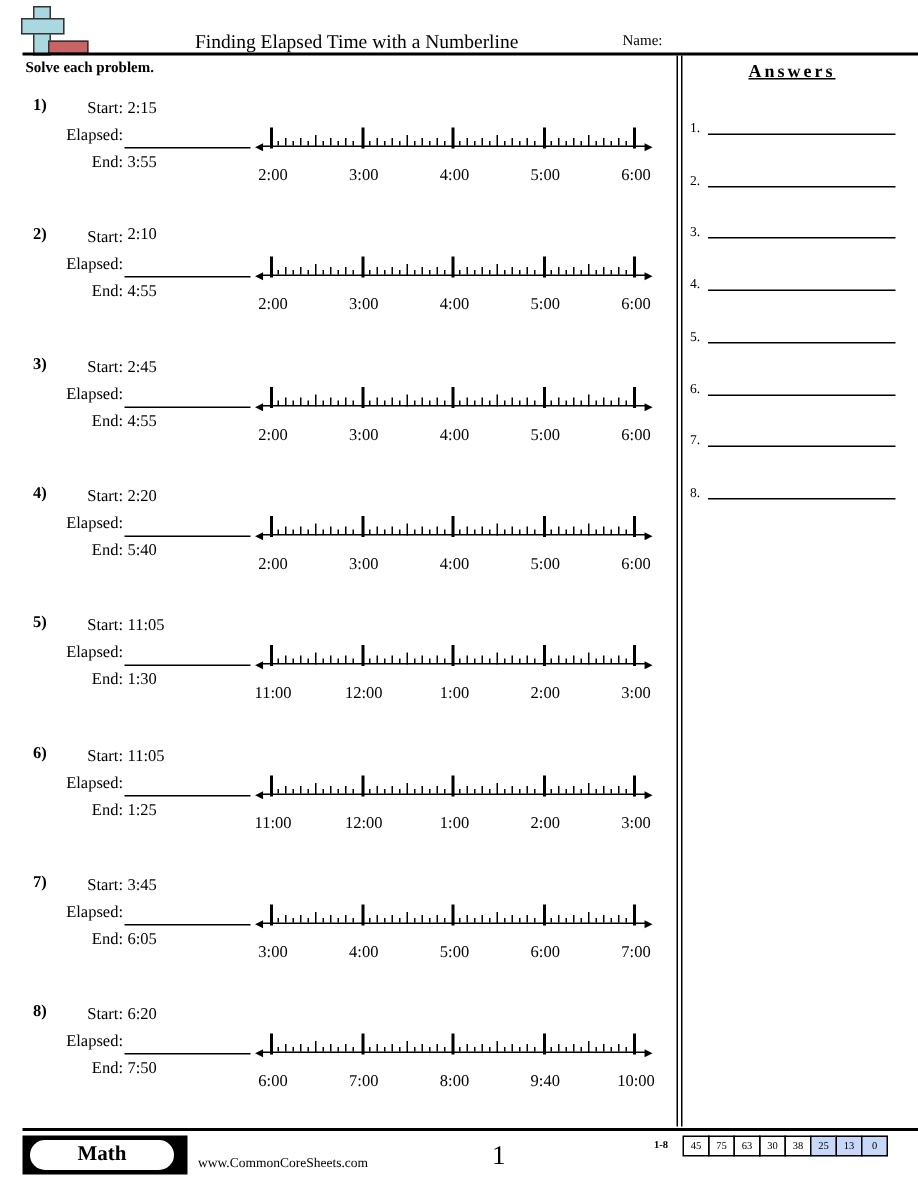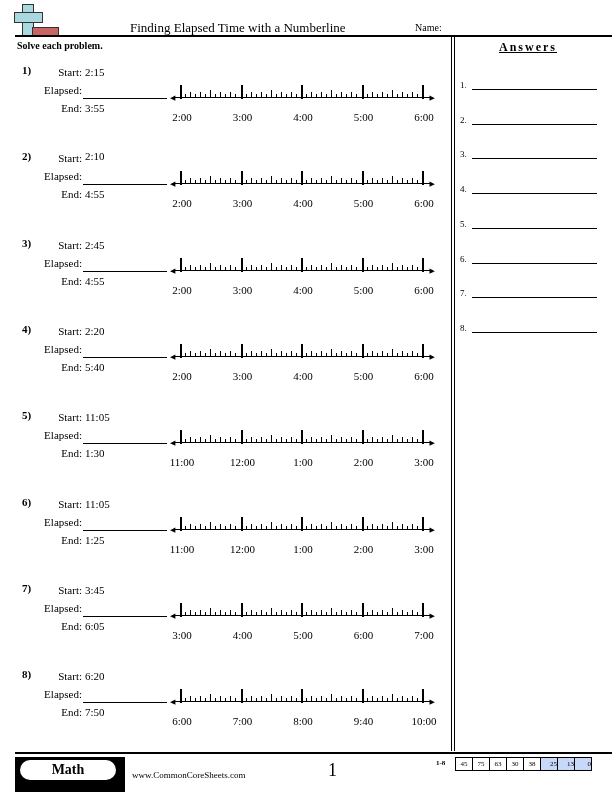--- a/index.html
+++ b/index.html
@@ -24,29 +24,29 @@
   .pval { position:absolute; font-size:11px; }
   .elapsed-line { position:absolute; left:83px; top:34px; width:84px; height:1px; background:#000; }
   .nl { position:absolute; left:170px; top:19px; width:265px; height:22px; }
   .nl-axis { position:absolute; left:4px; top:14px; width:256px; height:1px; background:#000; }
   .tick { position:absolute; width:1px; background:#000; }
   .tick.major { width:2px; }
   .nl-label { position:absolute; top:28px; font-size:11px; transform:translateX(-50%); }
   .arrow-l { position:absolute; left:0; top:11px; font-size:7px; }
   .arrow-r { position:absolute; right:0; top:11px; font-size:7px; }
   .footer-rule { left:15px; top:752px; width:597px; height:2px; background:#000; }
-  .math-box { left:15px; top:757px; width:110px; height:36px; background:#000; }
+  .math-box { left:15px; top:757px; width:110px; height:26px; background:#000; }
   .math-pill { position:absolute; left:5px; top:3px; width:96px; height:20px; background:#fff; border-radius:10px;
                font-weight:bold; font-size:14px; text-align:center; line-height:20px; }
   .site { left:132px; top:770px; font-size:9px; }
   .page-num { left:328px; top:760px; font-size:18px; }
   .score-label { left:436px; top:759px; font-size:7px;font-weight:bold; }
   .scores { left:456px; top:757px; display:flex; }
   .score { width:16px; height:12px; border:1px solid #000; margin-left:-1px; font-size:7px; text-align:center; line-height:12px; }
-  .score.hl { background:#c8d8f8;text-align:right; }
+  .score.hl { background:#c8d8f8; }
 </style>
 </head>
 <body>
 
 <div class="logo-v"></div>
 <div class="logo-h"></div>
 <div class="logo-bar"></div>
 <div class="abs title">Finding Elapsed Time with a Numberline</div>
 <div class="abs name-label">Name:</div>
 <div class="abs header-rule"></div>

